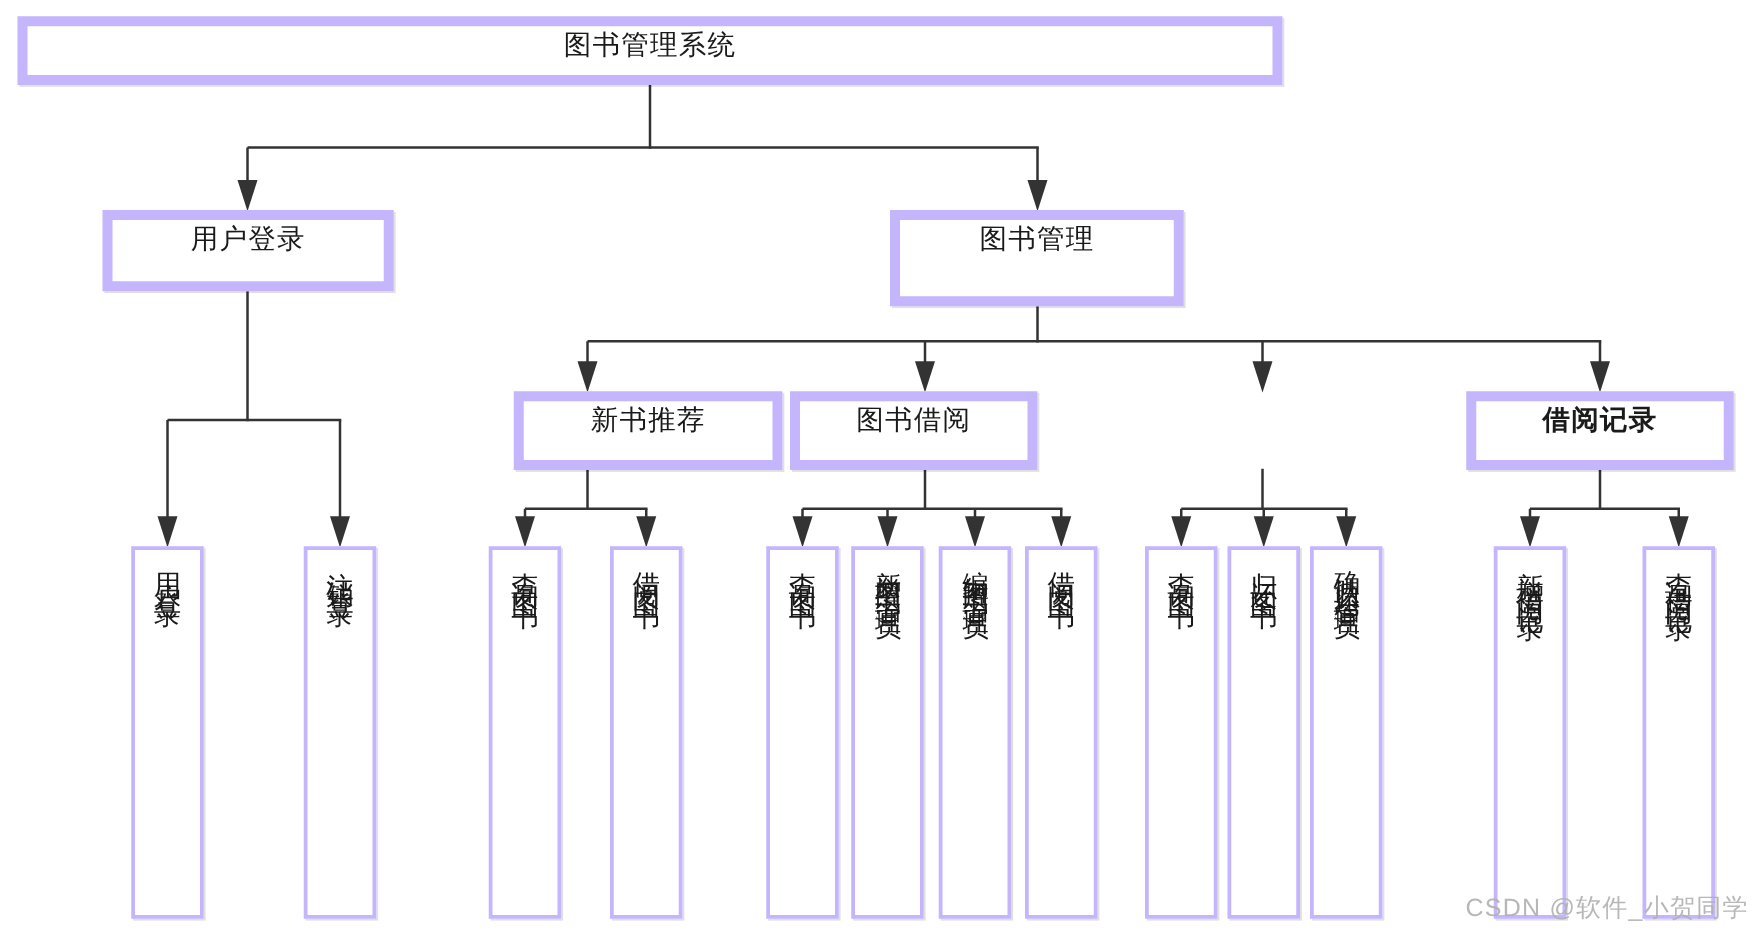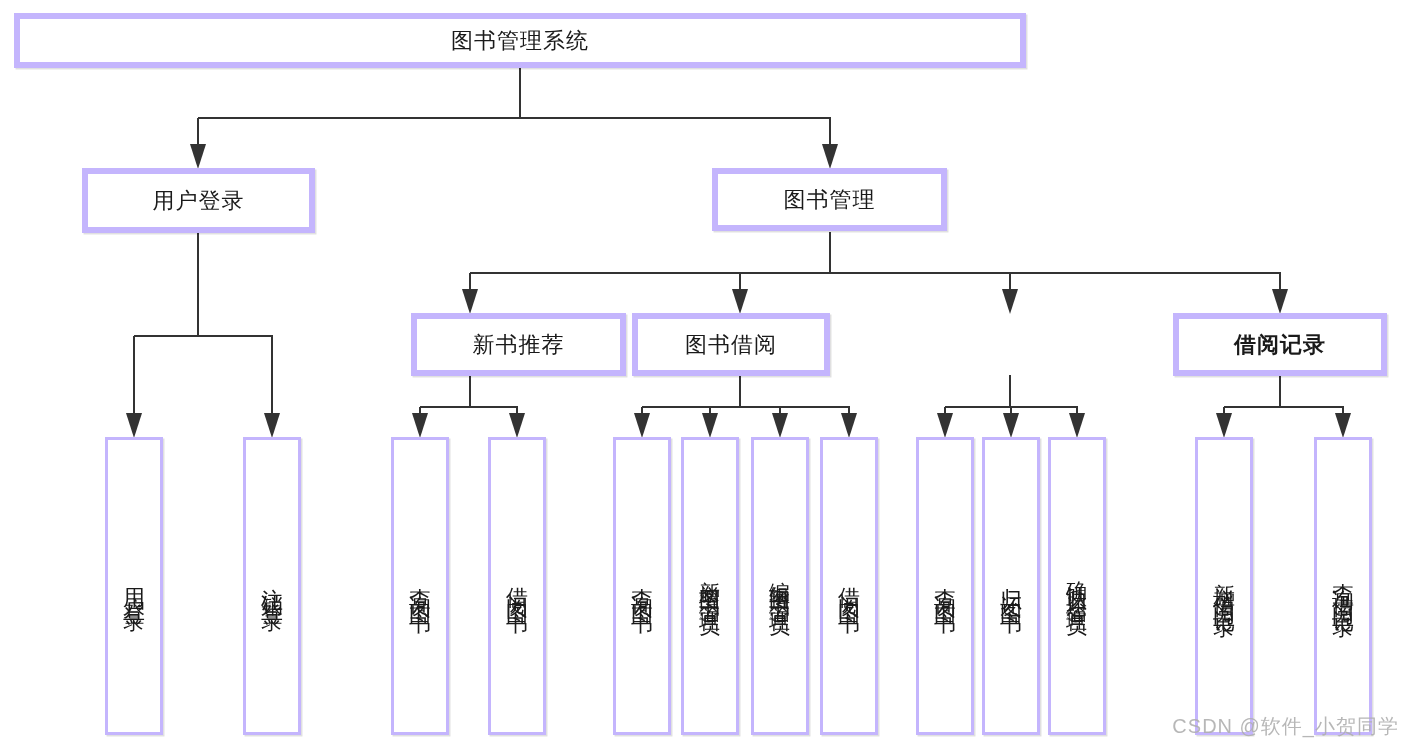--- a/index.html
+++ b/index.html
@@ -8,24 +8,23 @@
     width:1405px;height:747px;
     background:#ffffff;
     font-family:"Liberation Sans","DejaVu Sans",sans-serif;
     color:#1a1a1a;
     overflow:hidden;
   }
   #connectors{position:absolute;left:0;top:0;width:1405px;height:747px;}
   .box{
     position:absolute;
     box-sizing:border-box;
-    border:6px solid #c4b5fd;
+    border:8px solid #c4b5fd;
     background:#ffffff;
     display:flex;
-    align-items:center;
     justify-content:center;
     box-shadow:1.5px 1.5px 0 rgba(0,0,0,0.12);
   }
   .hlabel{
     font-size:22px;
     letter-spacing:1px;
     white-space:nowrap;
   }
   .vlabel{
     writing-mode:vertical-rl;
@@ -132,21 +131,21 @@
     </g>
   </svg>
 
   <div class="box" style="left:14px;top:13px;width:1012px;height:55px;">
     <span class="hlabel">图书管理系统</span>
   </div>
 
   <div class="box" style="left:82px;top:168px;width:233px;height:65px;">
     <span class="hlabel">用户登录</span>
   </div>
-  <div class="box" style="left:712px;top:168px;width:235px;height:63px;">
+  <div class="box" style="left:712px;top:168px;width:235px;height:77px;">
     <span class="hlabel">图书管理</span>
   </div>
 
   <div class="box" style="left:363px;top:313px;width:215px;height:63px;margin-left:48px;">
     <span class="hlabel">新书推荐</span>
   </div>
   <div class="box" style="left:632px;top:313px;width:198px;height:63px;font-family:Liberation Serif, serif;">
     <span class="hlabel">图书借阅</span>
   </div>
   <div class="box" style="left:1173px;top:313px;width:214px;height:63px;font-weight:bold;">

